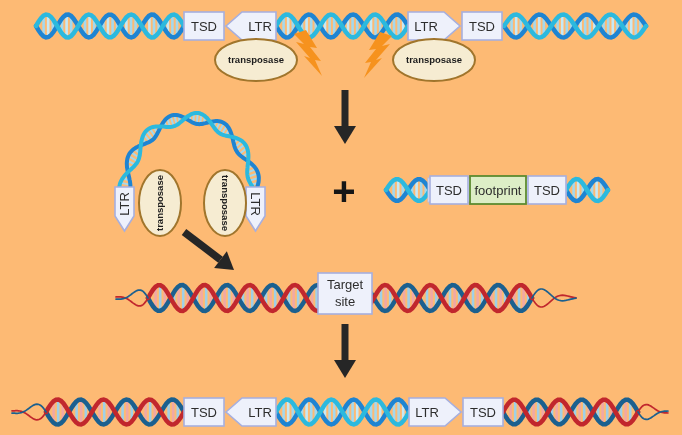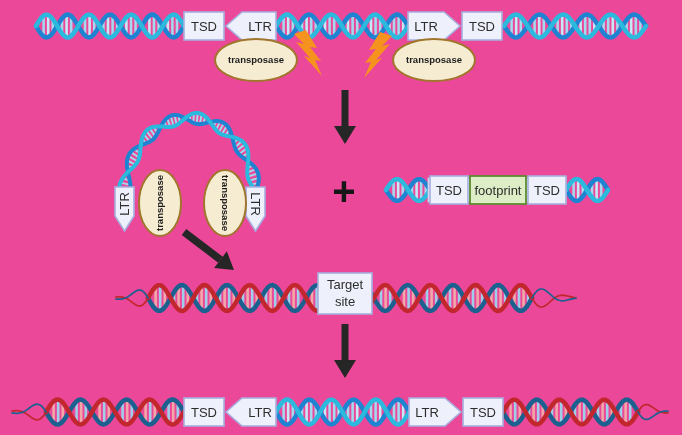--- a/index.html
+++ b/index.html
@@ -1,16 +1,16 @@
 <!DOCTYPE html>
 <html style="--box-fill: #eef1fb; --box-stroke: #a6afdf; --strip-fill: #e9edf9; --strip-stroke: #b7c0e4; --fp-fill: #ddeec6; --fp-stroke: #5c8b2f; --tp-fill: #f6ecd2; --tp-stroke: #a0752c; --bolt: #f6921e; --txt: #2d2d2d;"><head>
 <meta charset="utf-8">
 <style>
   html,body{margin:0;padding:0;background:#ffffff;}
-  .stage{position:relative;width:682px;height:435px;background:#ec4899;overflow:hidden;}
+  .stage{position:relative;width:682px;height:435px;background:#fdba74;overflow:hidden;}
   svg{display:block;font-family:"Liberation Sans", sans-serif;}
   .box{fill:var(--box-fill);stroke:var(--box-stroke);stroke-width:1.6px;}
   .strip{fill:var(--strip-fill);stroke:var(--strip-stroke);stroke-width:1px;}
   .fp{fill:var(--fp-fill);stroke:var(--fp-stroke);stroke-width:1.8px;}
   .oval{fill:var(--tp-fill);stroke:var(--tp-stroke);stroke-width:2px;}
   .bolt{fill:var(--bolt);}
   text.lbl{font-size:13px;fill:var(--txt);}
   text.sm{font-size:9.5px;font-weight:bold;fill:#1c1c1c;}
   text.plus{font-size:40px;font-weight:bold;fill:#161616;}
 </style>

